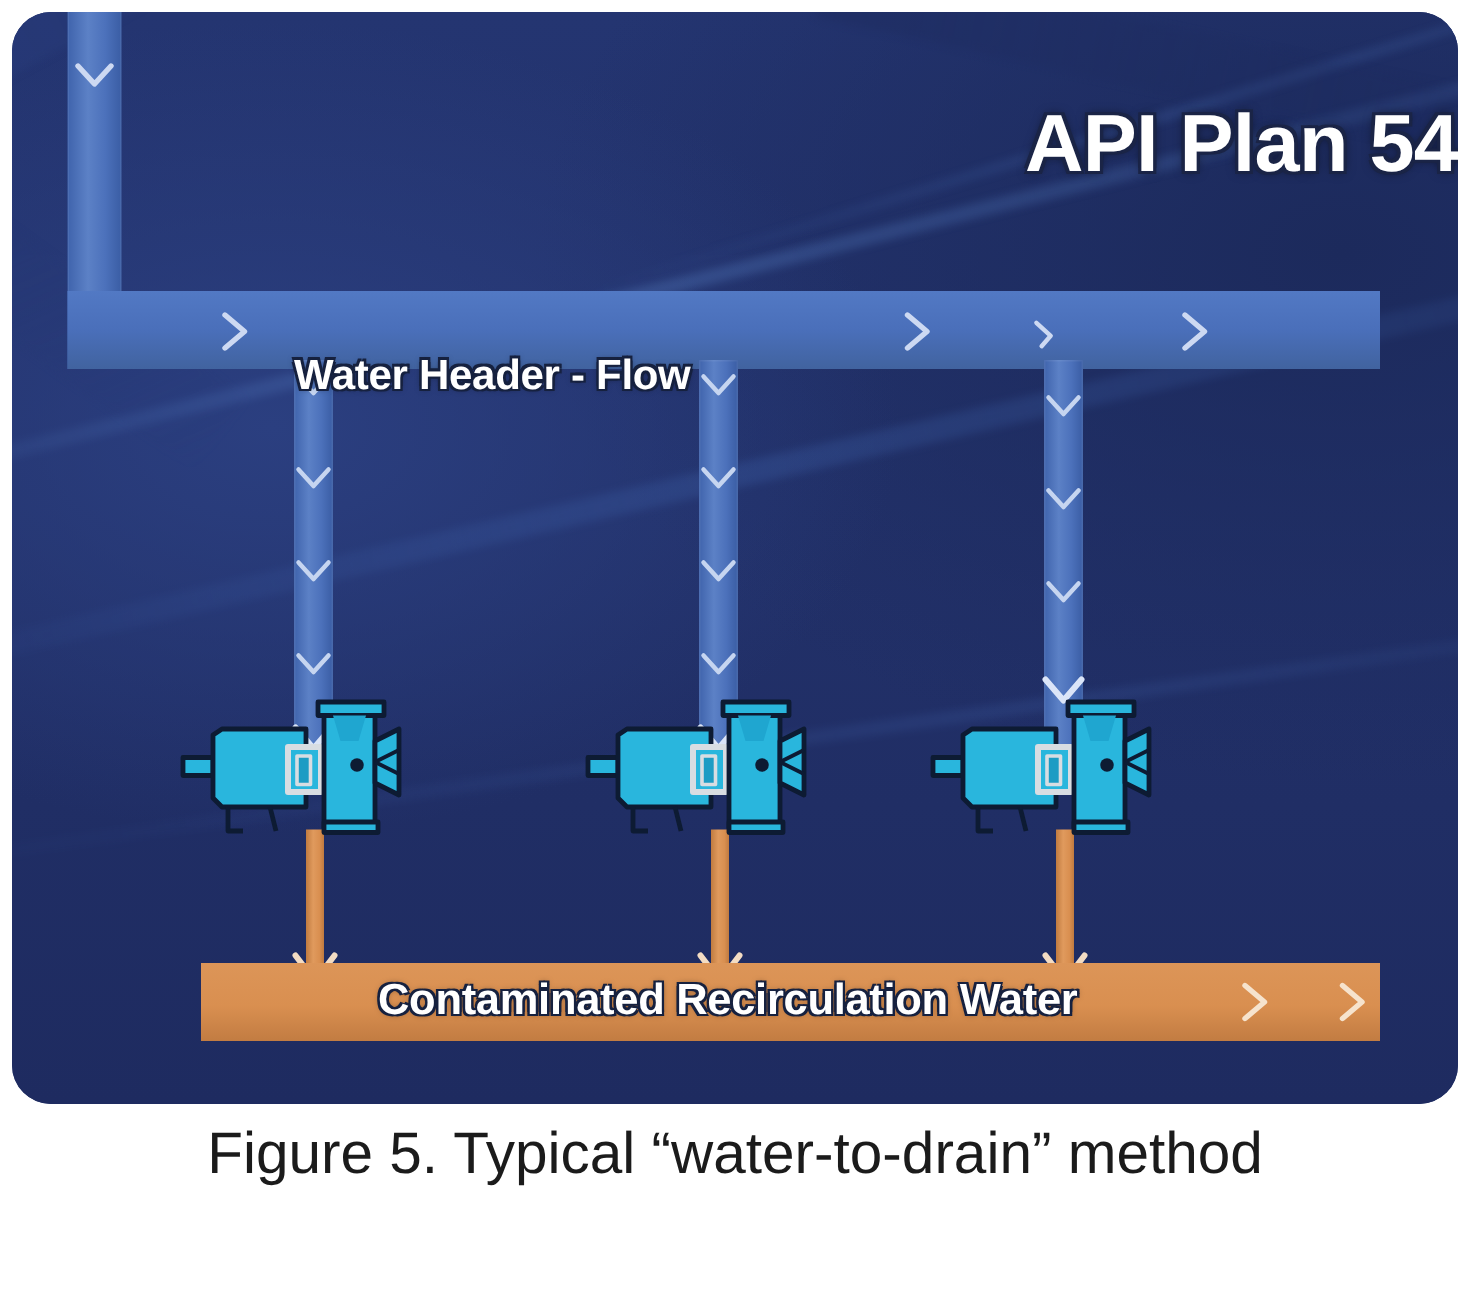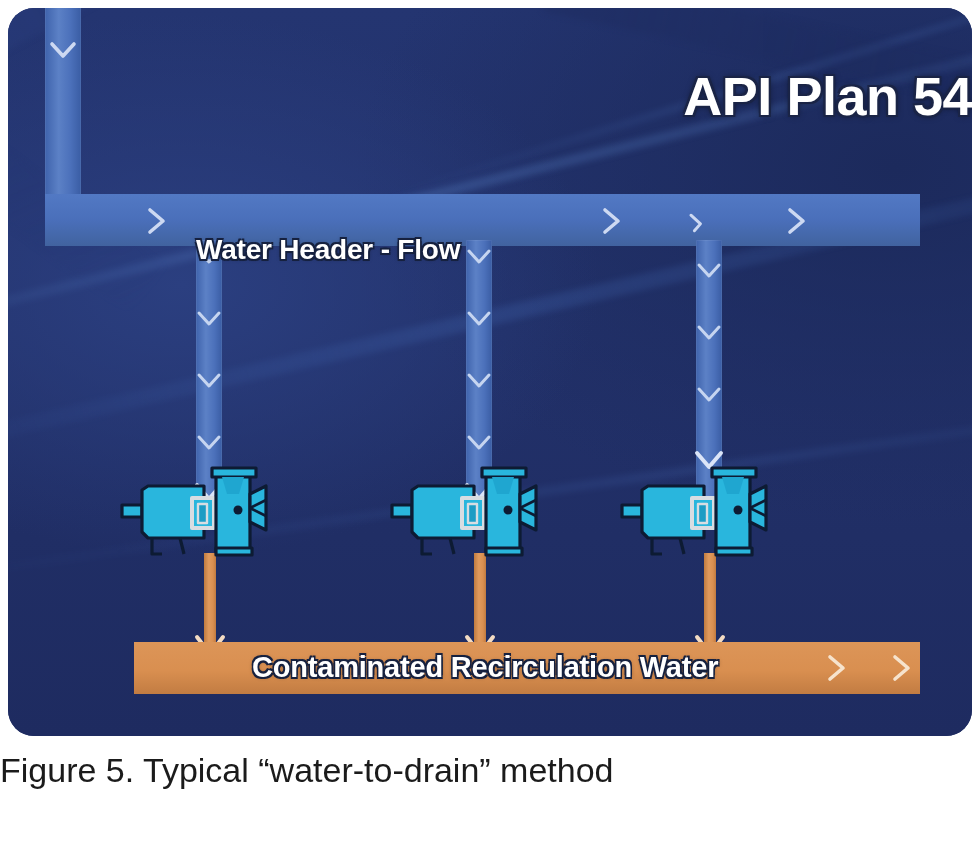--- a/index.html
+++ b/index.html
@@ -120,22 +120,23 @@
     height: 104px;
   }
   .pump svg { display: block; }
 
   
   #caption {
     position: absolute;
     left: 0;
     right: 0;
     top: 748px;
+    text-align: center;
     color: #1b1b1b;
-    font-size: 34px;
+    font-size: 39px;
     line-height: 44px;
     font-family: "Liberation Sans", sans-serif;
   }
   #caption .cap-line { display: block; }
 </style>
 </head>
 <body>
 
 <div id="stage">
 

